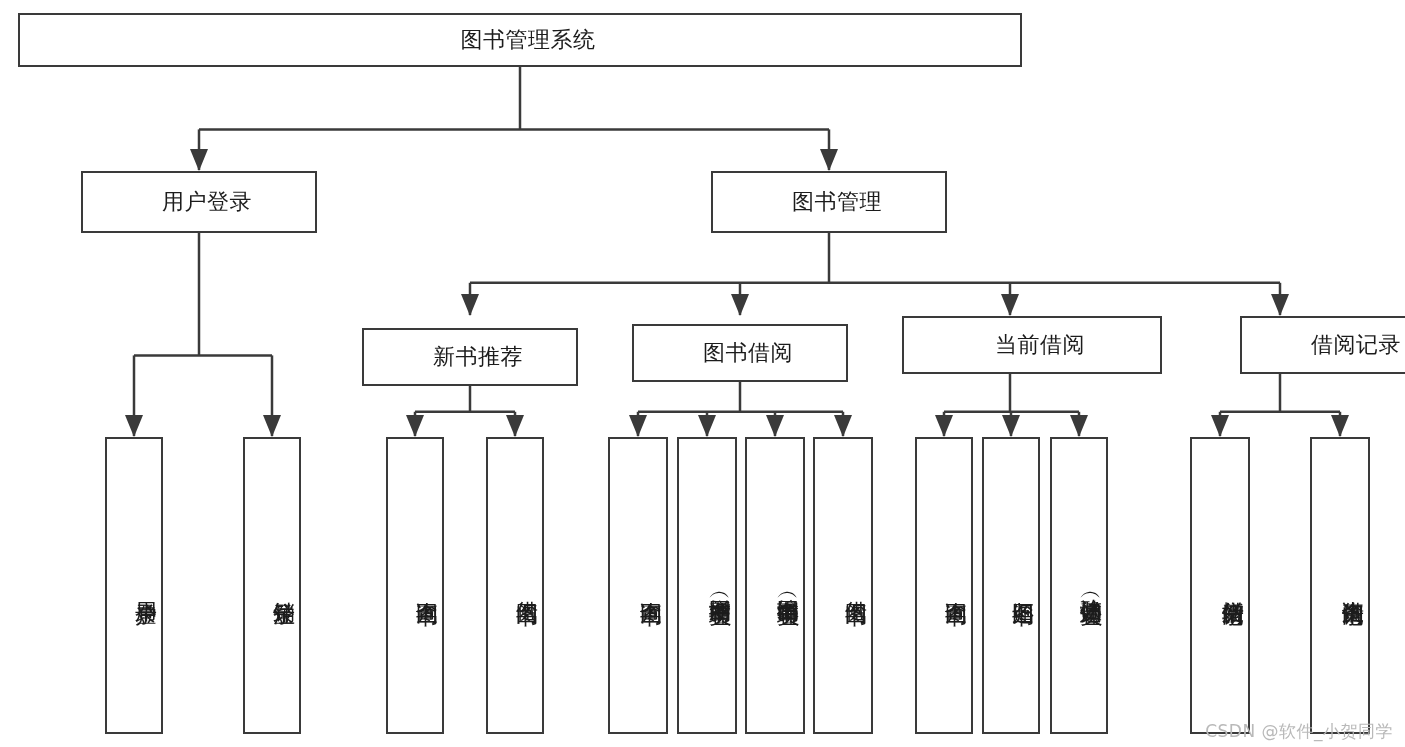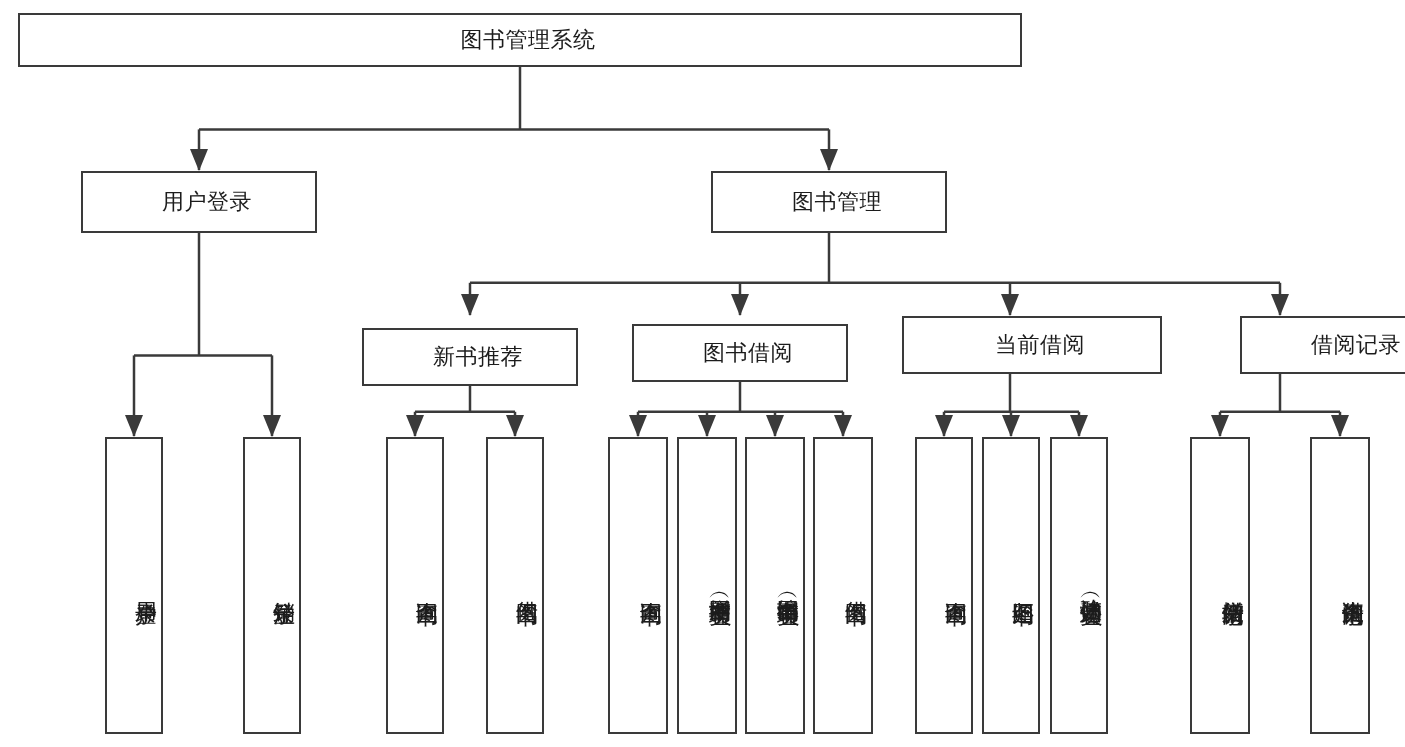--- a/index.html
+++ b/index.html
@@ -178,13 +178,14 @@
       <div class="node node-v" style="left: 1050px; top: 437px; width: 58px; height: 297px;">
         <span>确认归还（管理员）</span>
       </div>
       <div class="node node-v" style="left: 1190px; top: 437px; width: 60px; height: 297px;">
         <span>新增借阅记录</span>
       </div>
       <div class="node node-v" style="left: 1310px; top: 437px; width: 60px; height: 297px;">
         <span>查询借阅记录</span>
       </div>
     </div>
+  <div id="watermark">CSDN @软件_小贺同学</div>
 </div>
 
 </body></html>

